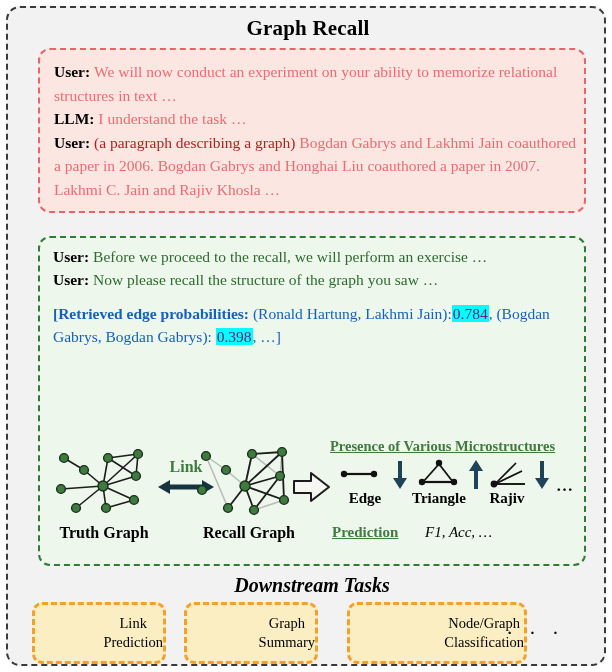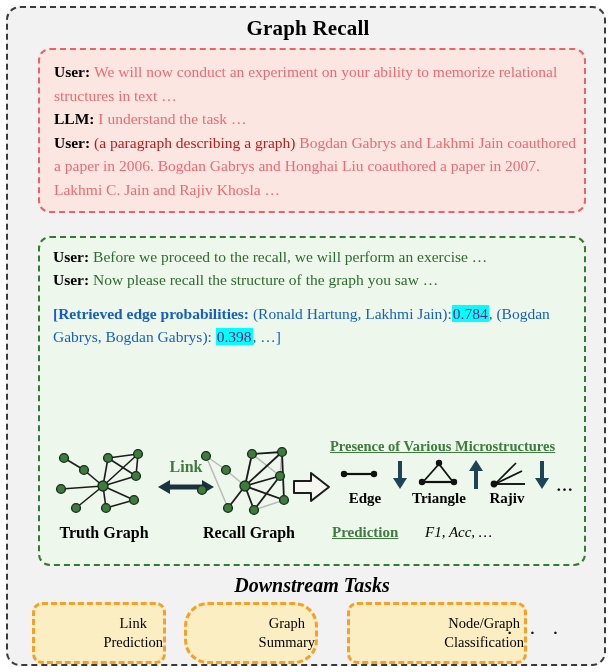--- a/index.html
+++ b/index.html
@@ -96,21 +96,21 @@
   .ds-box{
     position:absolute;top:594px;height:62px;
     box-sizing:border-box;
     background:#fbeec2;
     border:3px dashed #f4a02a;
     border-radius:10px;
     display:flex;align-items:center;justify-content:flex-end;
     font-size:14.5px;line-height:19px;color:#000;text-align:center;
   }
   .ds1{left:24px;width:134px;}
-  .ds2{left:176px;width:134px;border-radius:24px;}
+  .ds2{left:176px;width:134px;}
   .ds3{left:339px;width:180px;}
   .ds-dots{position:absolute;left:498px;top:612px;font-size:22px;letter-spacing:5px;color:#111;}
 </style>
 </head>
 <body>
 
 <div class="outer">
 
   <div class="title">Graph Recall</div>
 

